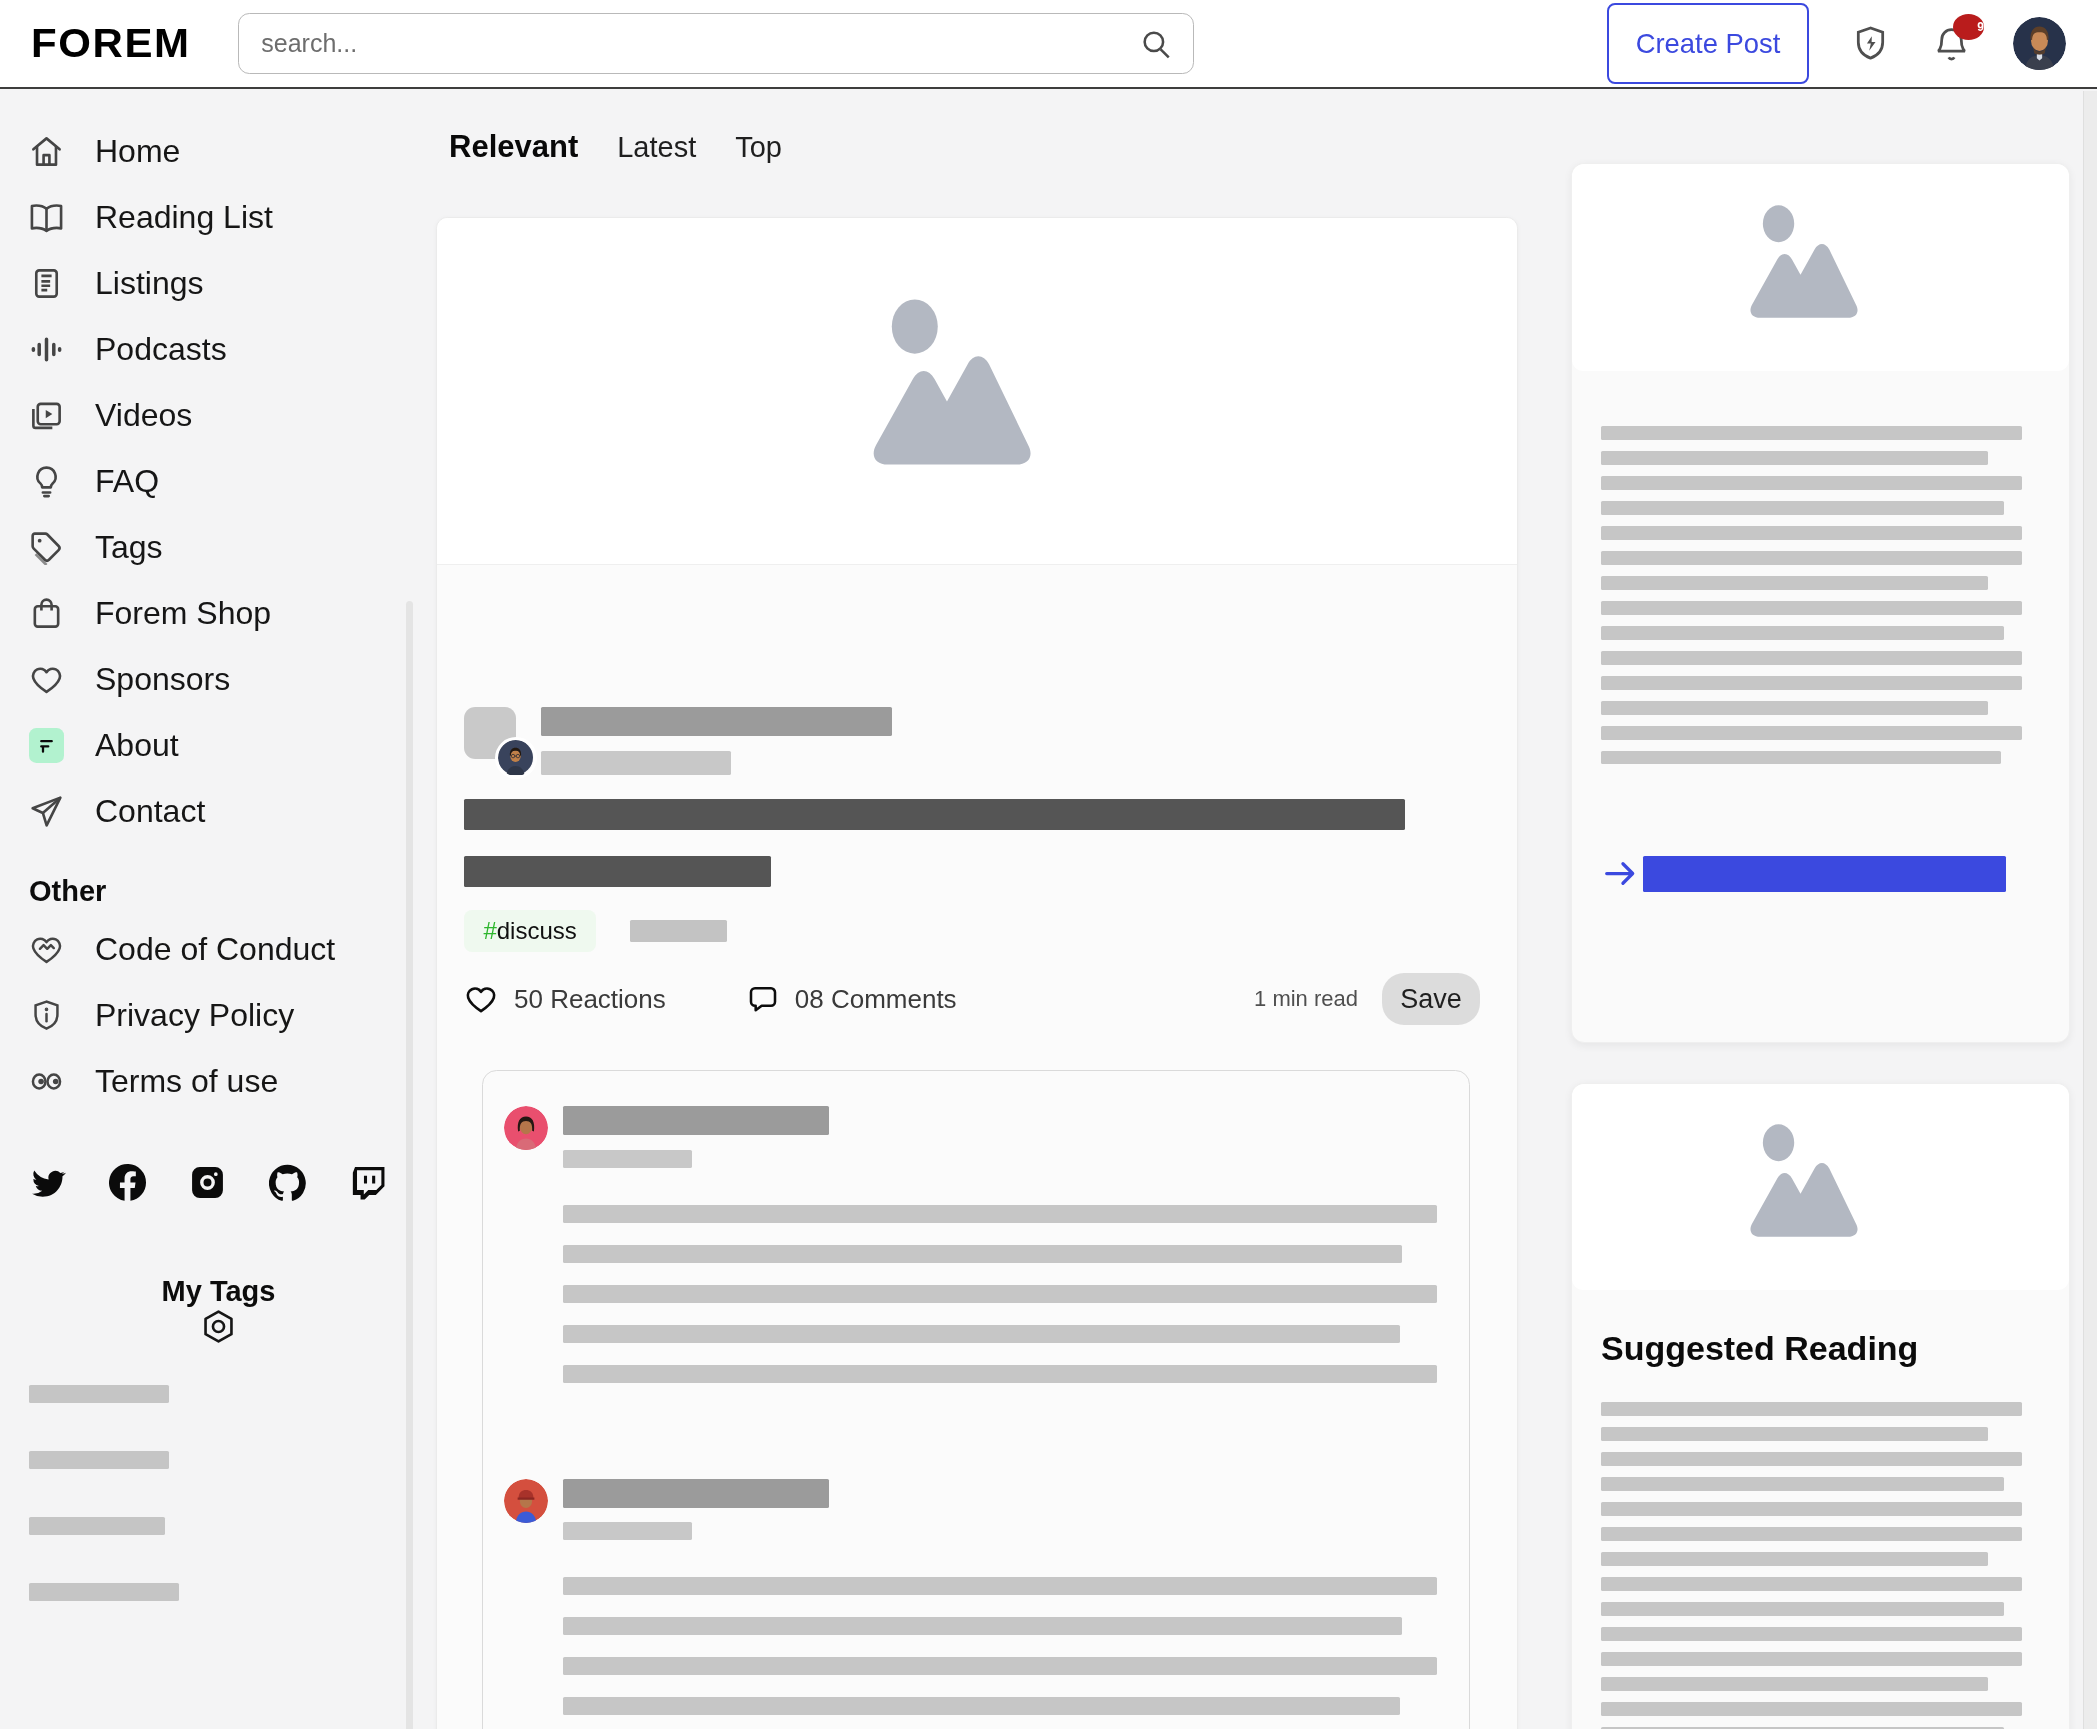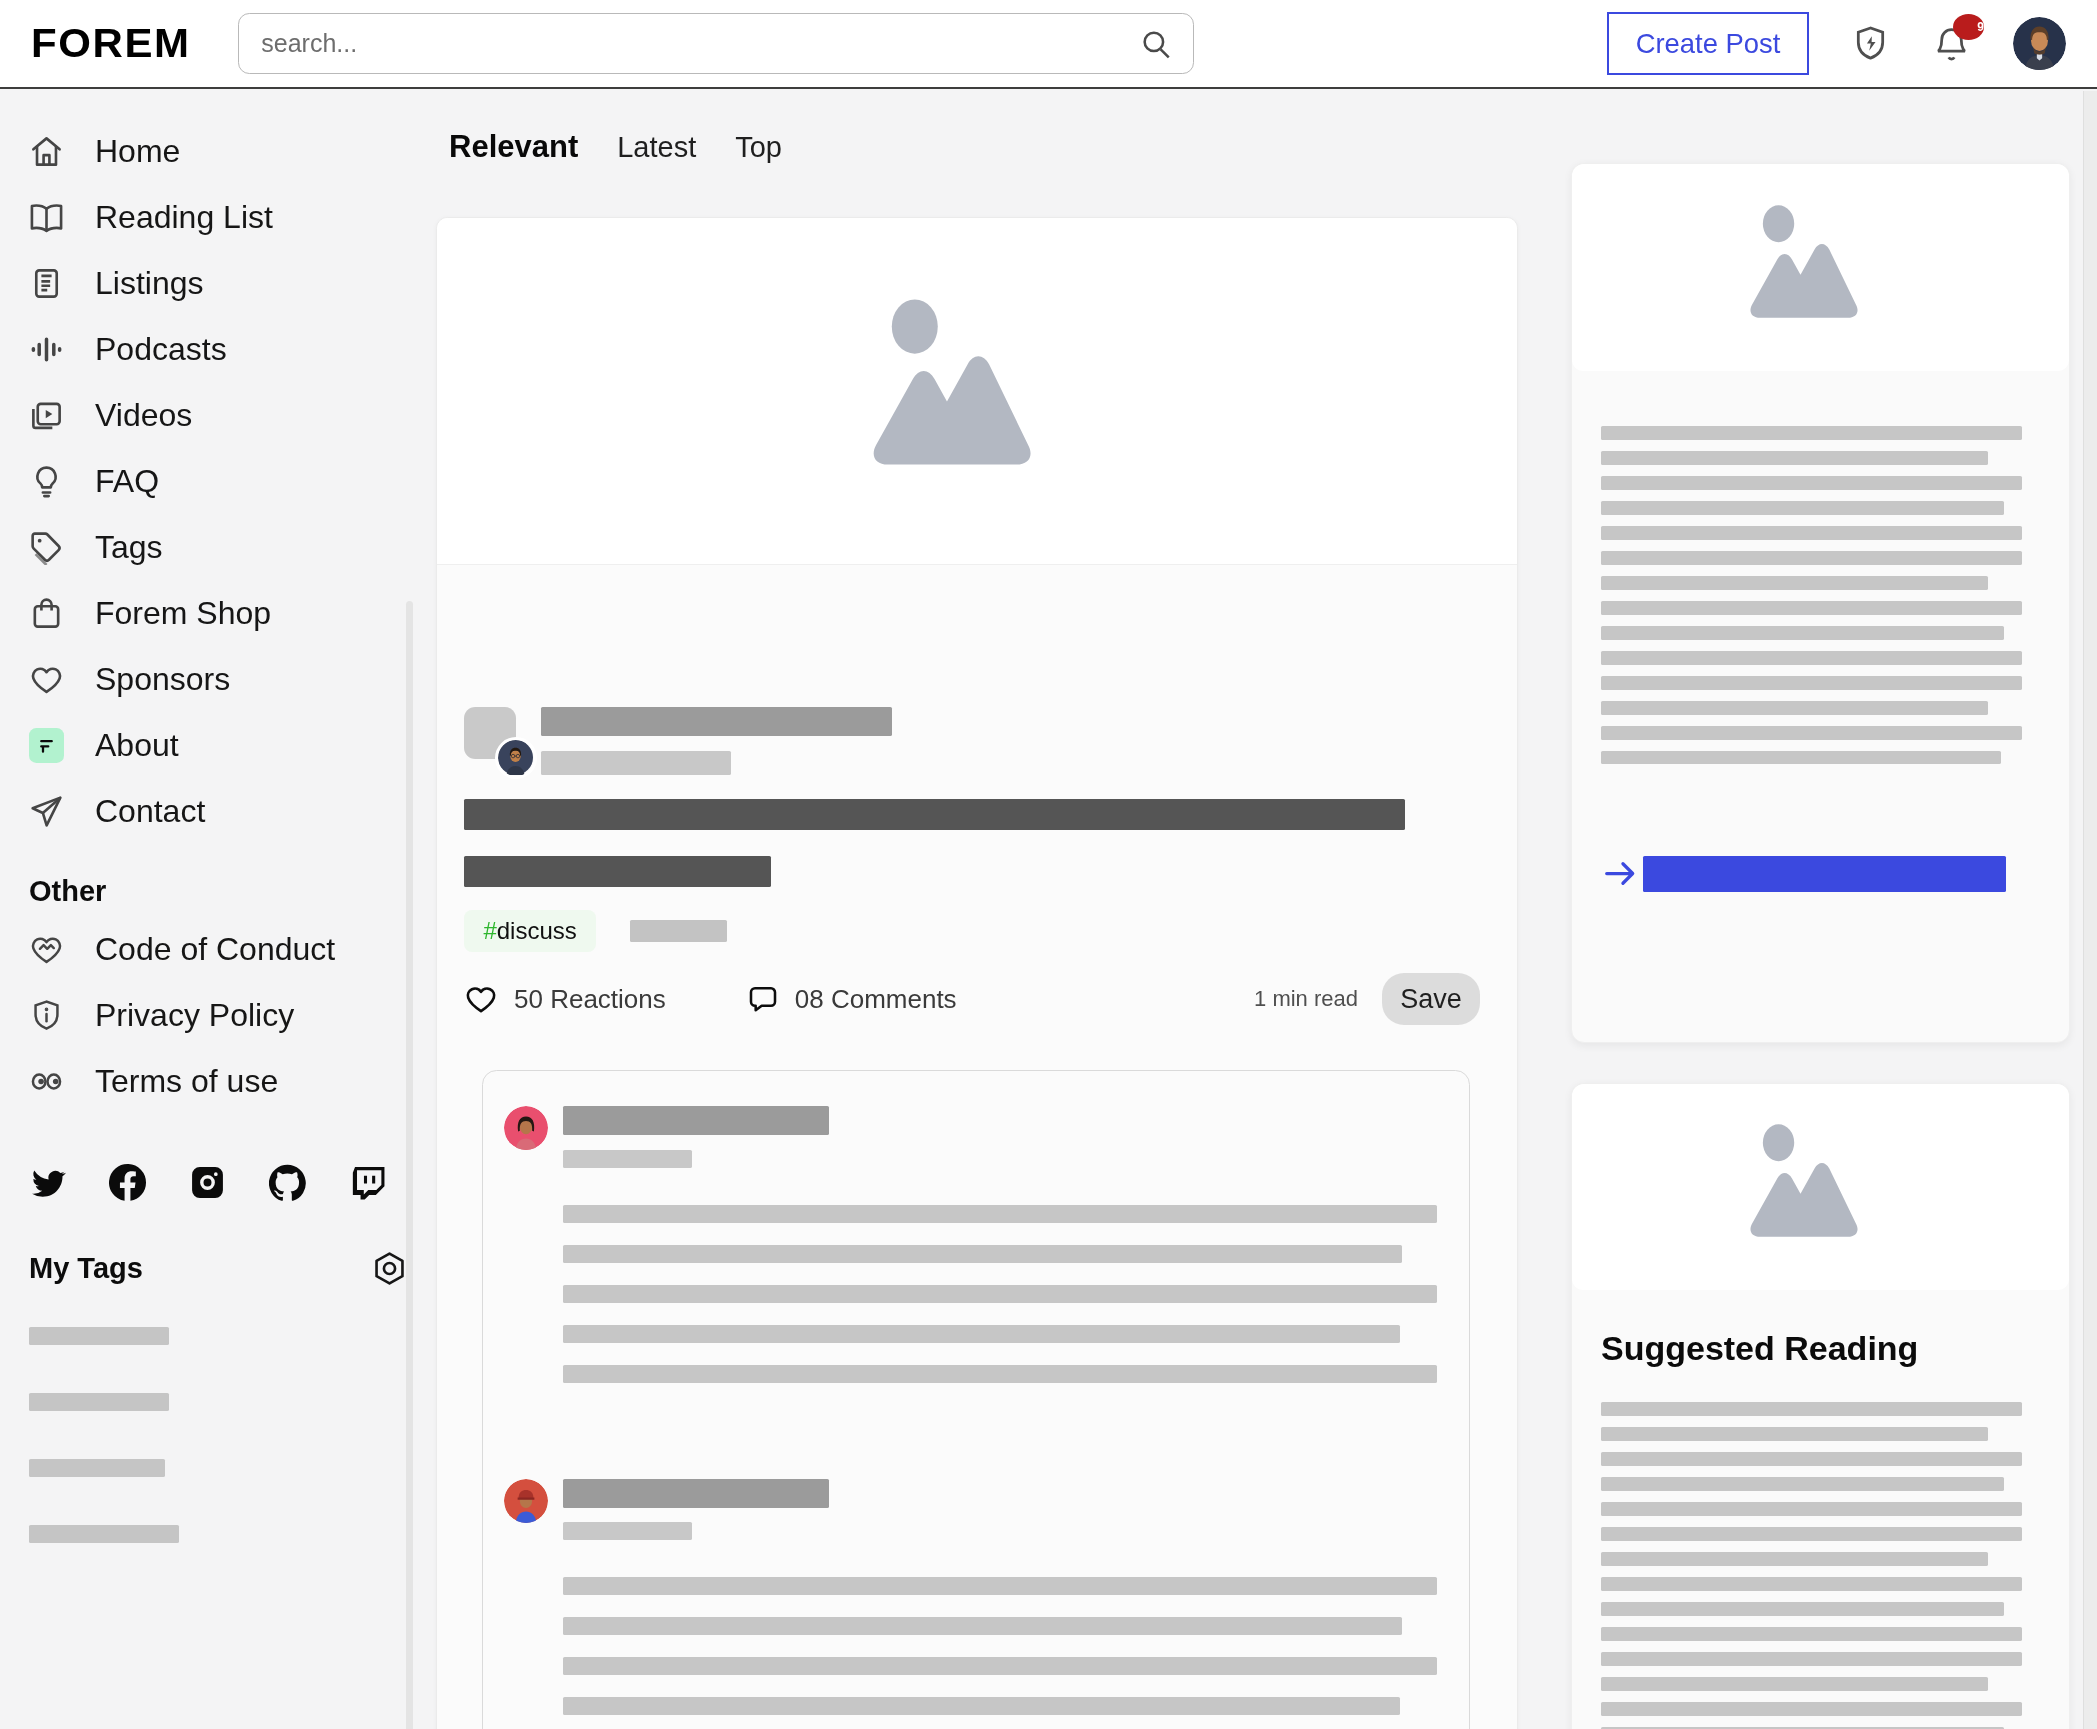--- a/index.html
+++ b/index.html
@@ -23,21 +23,21 @@
   .search-wrap { position:relative; margin-left:47px; }
   .search-input {
     width:956px; height:61px; border:1.6px solid #b9b9b9; border-radius:11.3px;
     font-size:25px; color:#333; padding:0 73px 0 22.6px; background:#fff; outline:none;
     font-family:"Liberation Sans", sans-serif;
   }
   .search-input::placeholder { color:#6d6d6d; }
   .search-icon { position:absolute; right:21px; top:13.7px; color:#4a4a4a; }
   .header-right { margin-left:auto; display:flex; align-items:center; gap:42px; }
   .create-post {
-    width:202px; height:63px; border:2.4px solid #3b49df; border-radius:0;
+    width:202px; height:81px; border:2.4px solid #3b49df; border-radius:8px;
     background:#fff; color:#3b49df; font-size:27.4px; font-family:"Liberation Sans", sans-serif;
     cursor:pointer;
   }
   .hicon { color:#4f4f4f; position:relative; }
   .badge {
     position:absolute; top:-9.7px; right:-13px; width:26px; height:26px; border-radius:50%;
     background:#b91c1c; color:#fff; font-size:12px; font-weight:bold;
     display:flex; align-items:center; justify-content:center;padding-left:31px;
   }
   .avatar { border-radius:50%; overflow:hidden; flex:none; }
@@ -46,21 +46,21 @@
   
   .sidebar { position:absolute; left:29px; top:118px; width:379px; }
   .side-item { height:66px; display:flex; align-items:center; gap:31px; cursor:pointer; }
   .side-item .ic { color:#454545; flex:none; }
   .side-item .lb { font-size:32px; color:#161616; }
   .side-heading { font-size:29px; font-weight:bold; color:#0c0c0c; margin:31px 0 8px 0; }
   .about-ic { width:35px; height:35px; background:#b2f2cf; border-radius:7.3px;
     display:flex; align-items:center; justify-content:center; }
   .social-row { display:flex; gap:43px; margin-top:50px; align-items:center; }
   .social-row .sic { color:#0b0b0b; cursor:pointer; }
-  .mytags-row { display:flex; align-items:center; justify-content:space-between; margin-top:49px; }
+  .mytags-row { display:flex; align-items:center; justify-content:flex-end; margin-top:74px;flex-direction:column; }
   .mytags-row .side-heading { margin:0; }
   .hex-ic { color:#161616; cursor:pointer; }
   .side-skels { margin-top:40px; }
   .side-skels .skel { height:18px; background:#c5c5c5; margin-bottom:48px; border-radius:1.6px; }
 
   
   .side-scroll { position:absolute; left:406px; top:601px; width:7.3px; height:1129px;
     background:#e4e4e4; border-radius:6.5px 6.5px 0 0; }
   
   .page-scroll { position:absolute; right:0; top:91px; width:14.5px; height:1638px;

